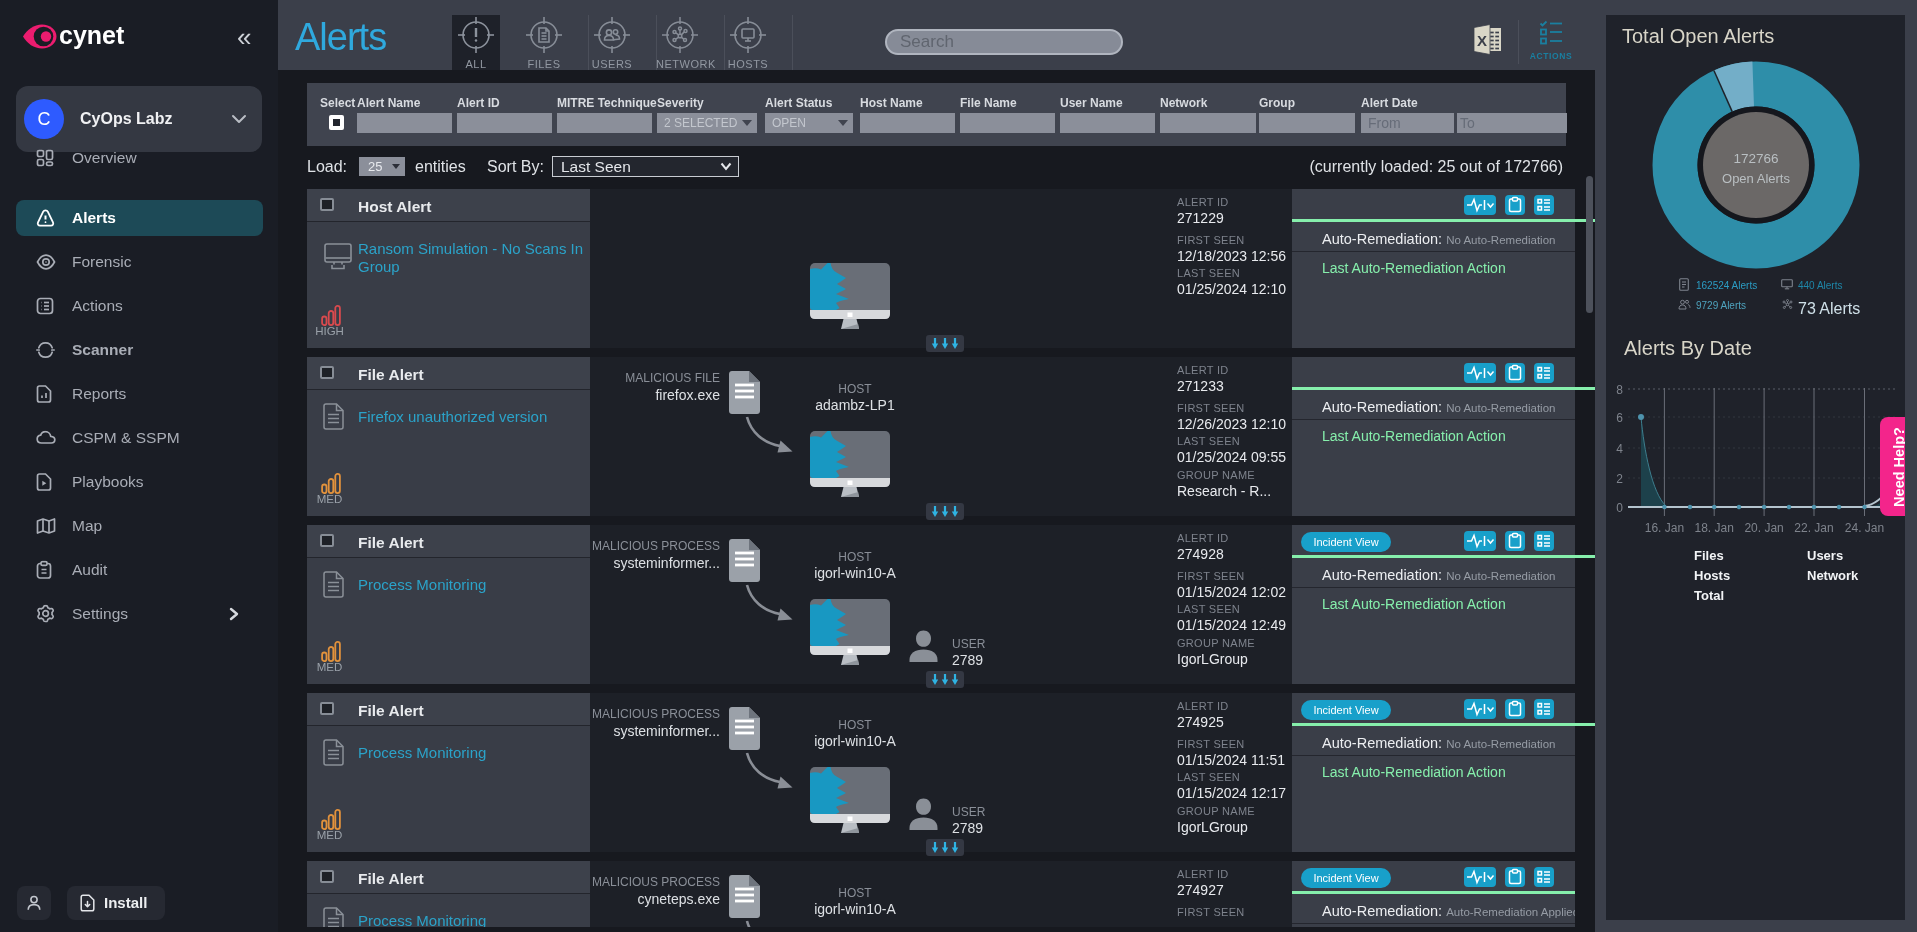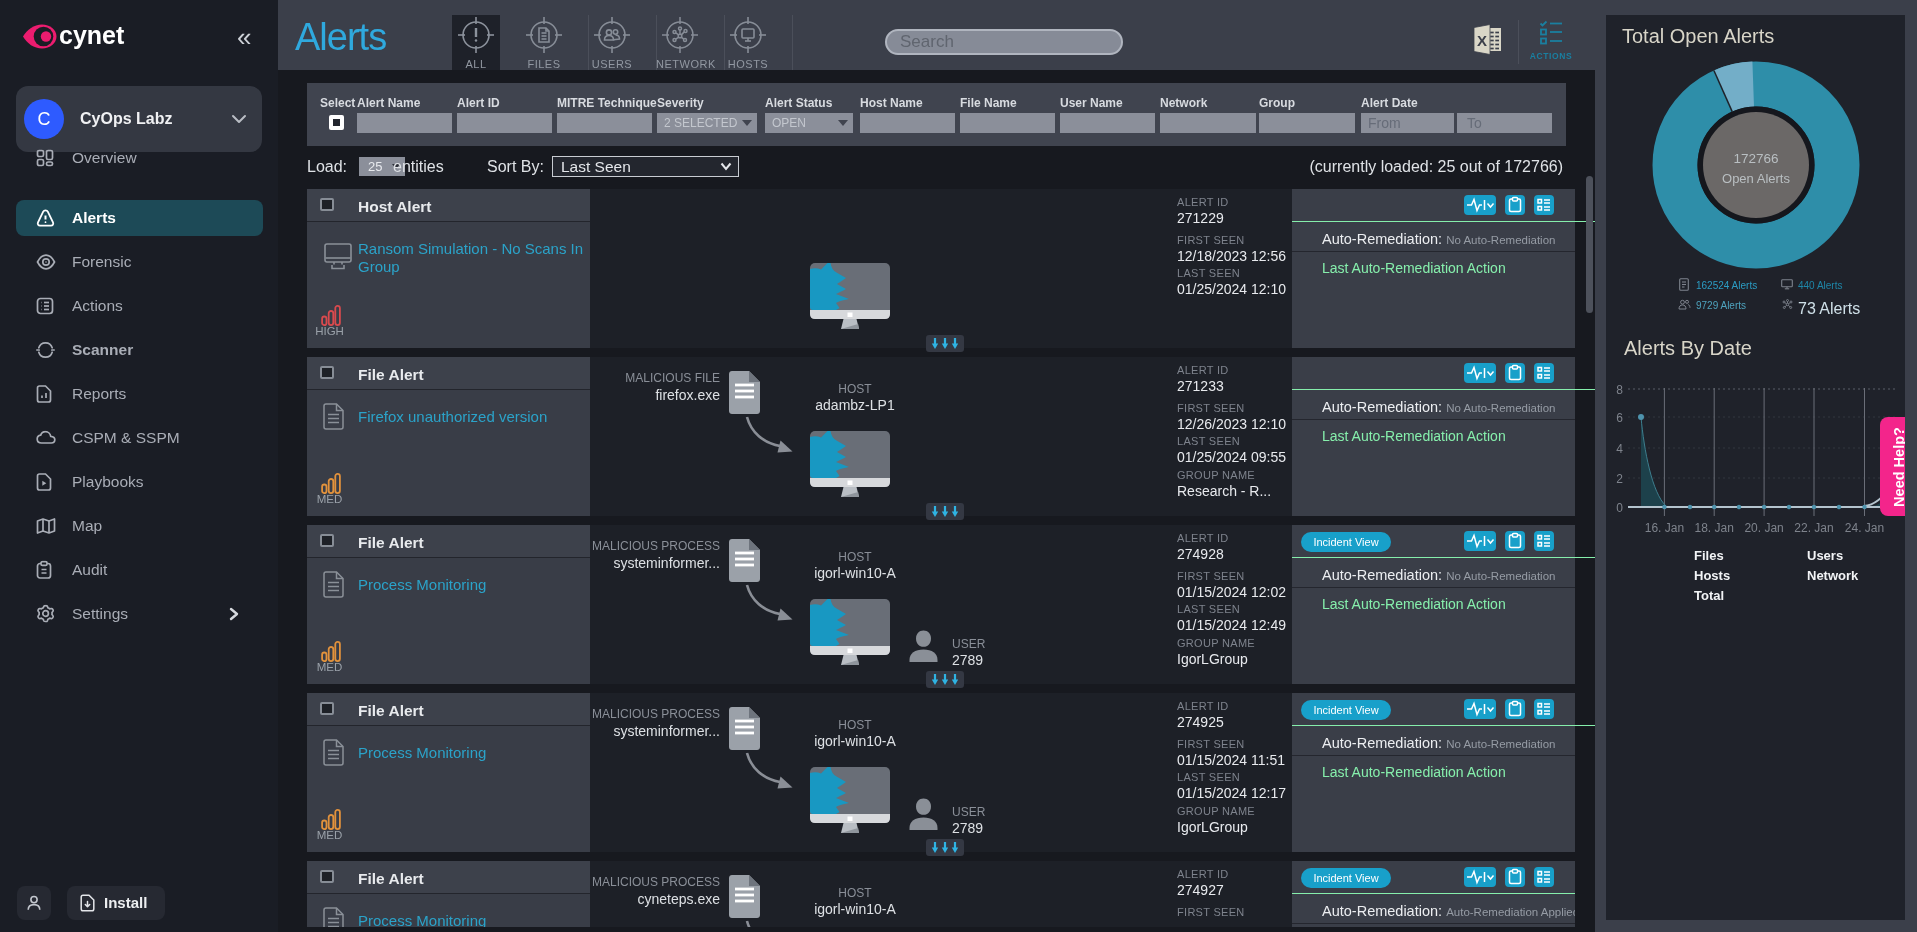--- a/index.html
+++ b/index.html
@@ -35,21 +35,21 @@
     border-bottom:1px solid #23252c; }
   .rtitle { position:absolute; left:51px; top:9px; font-size:15.5px; font-weight:600; color:#e8eaed; }
   .rcheck { position:absolute; left:13px; top:9px; width:14px; height:13px;
     border:2px solid #878d96; border-radius:2px; background:#1e2127; }
   .rlink { position:absolute; left:51px; color:#2ba3c9; font-size:15px; line-height:17.5px; }
   .sevlab { position:absolute; left:2px; width:41px; text-align:center; top:136px;
     font-size:11.5px; color:#9aa1a9; }
   .rmid { position:absolute; left:283px; top:0; width:702px; height:159px; background:#1d2027; }
   .rright { position:absolute; left:985px; top:0; width:283px; height:159px; background:#3a3e48; }
   .rrhead { position:absolute; left:0; top:0; width:330px; height:33px;
-    border-bottom:1px solid #86efac; }
+    border-bottom:3px solid #86efac; }
   .autorem { position:absolute; left:0; top:34px; width:283px; height:29px;
     border-bottom:1px solid #24262e; }
   .autorem .a1 { position:absolute; left:30px; top:8px; font-size:14.5px; color:#eceef1; white-space:nowrap; }
   .autorem .a2 { color:#969ca5; font-size:11.5px; }
   .lastact { position:absolute; left:30px; top:71px; font-size:14px; color:#86efac; white-space:nowrap; }
   .mlab { position:absolute; font-size:12px; color:#8a8f98; }
   .mval { position:absolute; font-size:14px; color:#dde0e4; }
   .dcol { position:absolute; left:587px; font-size:11px; color:#7e838d; letter-spacing:0.3px; }
   .dval { position:absolute; left:587px; font-size:14px; color:#e8eaee; white-space:nowrap; }
   .mlabr { position:absolute; right:572px; text-align:right; font-size:12px; color:#8a8f98; white-space:nowrap; }
@@ -330,26 +330,26 @@
     <div class="flabel" style="left:653px;">File Name</div>
       <div class="finput" style="left:653px;width:95px;"></div>
     <div class="flabel" style="left:753px;">User Name</div>
       <div class="finput" style="left:753px;width:95px;"></div>
     <div class="flabel" style="left:853px;">Network</div>
       <div class="finput" style="left:853px;width:96px;"></div>
     <div class="flabel" style="left:952px;">Group</div>
       <div class="finput" style="left:952px;width:96px;"></div>
     <div class="flabel" style="left:1054px;">Alert Date</div>
     <div class="finput" style="left:1054px;width:93px;color:#666c78;font-size:14px;line-height:20px;padding-left:7px;">From</div>
-    <div class="finput" style="left:1150px;width:95px;color:#666c78;font-size:14px;line-height:20px;padding-left:10px;">To</div>
+    <div class="finput" style="left:1150px;width:110px;color:#666c78;font-size:14px;line-height:20px;padding-left:3px;">To</div>
   </div>
 
   <div class="abs" style="left:307px;top:158px;font-size:16px;color:#dfe2e6;">Load:</div>
   <div class="abs" style="left:359px;top:157px;width:46px;height:19px;background:#8b8f9a;color:#e8eaee;font-size:13px;line-height:19px;padding-left:9px;">25<span style="position:absolute;right:5px;top:7px;width:0;height:0;border-left:4px solid transparent;border-right:4px solid transparent;border-top:5px solid #2c2f38;"></span></div>
-  <div class="abs" style="left:393px;top:158px;font-size:16px;color:#dfe2e6;">entities</div>
+  <div class="abs" style="left:415px;top:158px;font-size:16px;color:#dfe2e6;">entities</div>
   <div class="abs" style="left:487px;top:158px;font-size:16px;color:#dfe2e6;">Sort By:</div>
   <div class="abs" style="left:552px;top:156px;width:187px;height:21px;background:#23262e;border:1px solid #c8ccd2;color:#e4e6ea;font-size:15.5px;line-height:19px;padding-left:8px;">Last Seen
     <svg style="position:absolute;right:6px;top:5px;" width="12" height="9" viewBox="0 0 12 9">
         <path d="M1.5 1.5 L6 7 L10.5 1.5" stroke="#e4e6ea" stroke-width="2" fill="none"></path>
       </svg>
   </div>
   <div class="abs" style="left:1063px;top:158px;width:500px;text-align:right;font-size:16px;color:#dfe2e6;">(currently loaded: 25 out of 172766)</div>
 
   <div class="row abs" style="top:189px;left:307px;">
     <div class="rleft">

